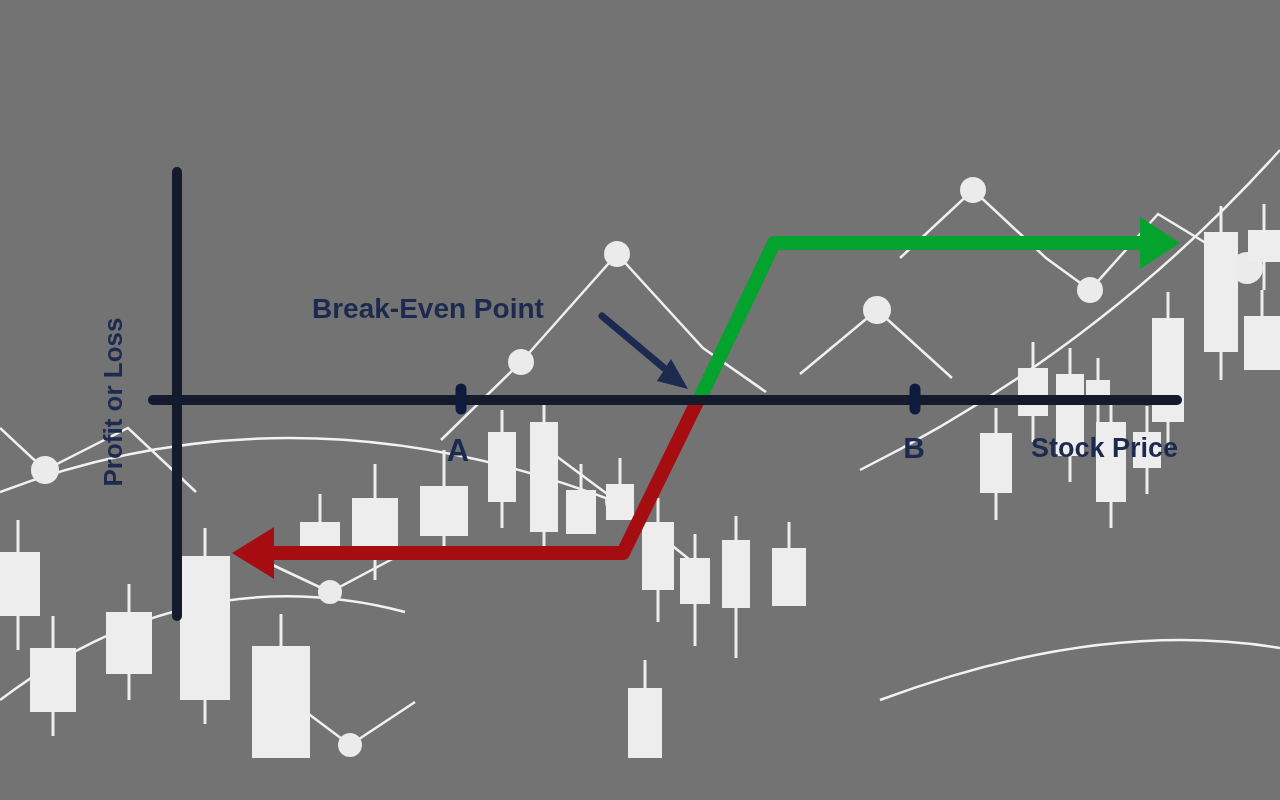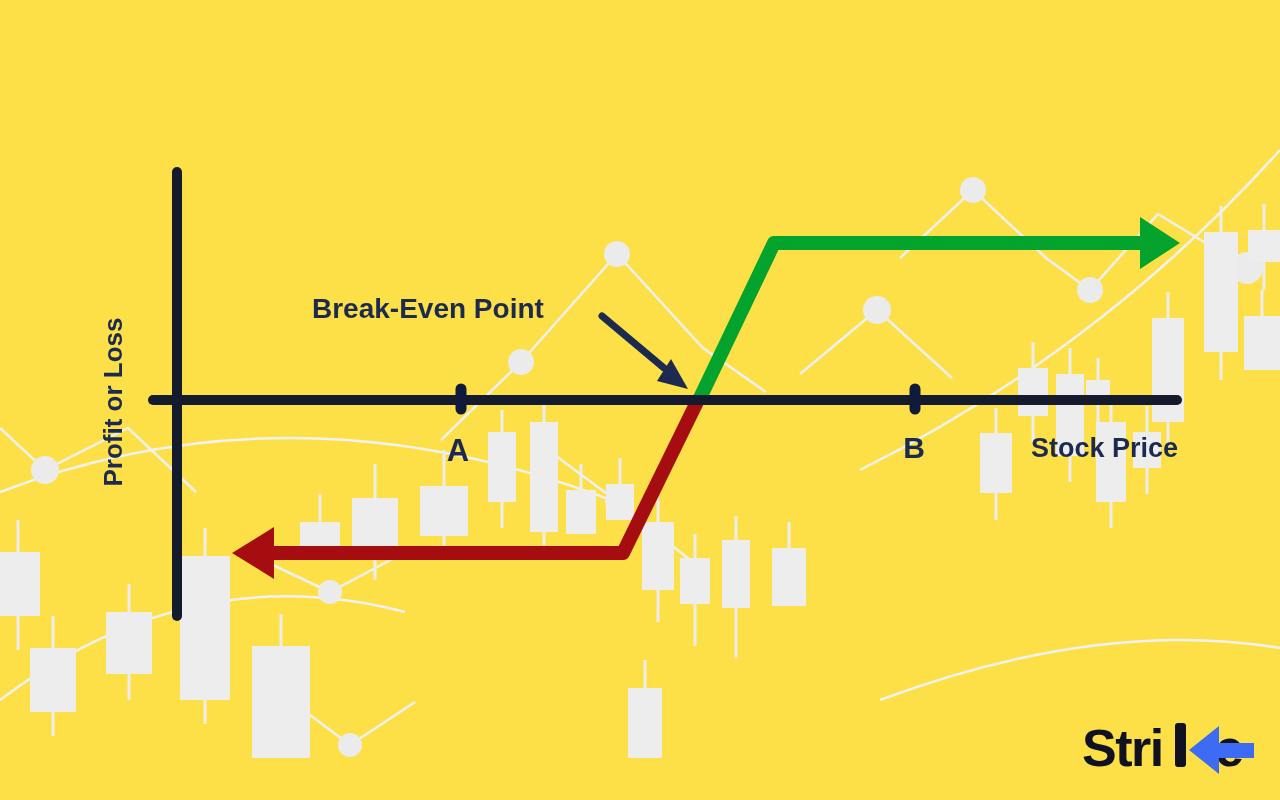--- a/index.html
+++ b/index.html
@@ -1,16 +1,16 @@
 <!DOCTYPE html>
 <html><head>
 <meta charset="utf-8">
 <style>
   html,body{margin:0;padding:0;background:#ffffff;}
-  .canvas{position:relative;width:1280px;height:800px;background:#fde047;overflow:hidden;
+  .canvas{position:relative;width:1280px;height:800px;background:#737373;overflow:hidden;
           font-family:"Liberation Sans",sans-serif;}
   svg text{font-family:"Liberation Sans",sans-serif;}
   .lbl{fill:#1B2A4E;font-weight:700;}
   .axis{stroke:#141B2D;stroke-width:10;stroke-linecap:round;fill:none;}
   .tick{stroke:#101A3C;stroke-width:11;stroke-linecap:round;}
   .loss{stroke:#A60D10;stroke-width:14;fill:none;stroke-linejoin:round;}
   .profit{stroke:#03A32E;stroke-width:14;fill:none;stroke-linejoin:round;}
   .loss-head{fill:#A60D10;}
   .profit-head{fill:#03A32E;}
   .pointer{stroke:#1B2A4E;stroke-width:7;stroke-linecap:round;fill:none;}
@@ -147,21 +147,13 @@
   </g>
 
   <text class="lbl" x="312" y="318" font-size="28">Break-Even Point</text>
   <text class="lbl" x="122" y="402" font-size="26" text-anchor="middle" transform="rotate(-90 122 402)">Profit or Loss</text>
   <text class="lbl" x="1178" y="457" font-size="27" text-anchor="end">Stock Price</text>
   <text class="lbl" x="458" y="461" font-size="31" text-anchor="middle">A</text>
   <text class="lbl" x="914" y="458" font-size="30" text-anchor="middle">B</text>
 </svg>
 
 
-<div style="position:absolute;left:1080px;top:714px;width:185px;height:64px;">
-  <svg width="185" height="64" viewBox="0 0 185 64">
-    <text class="logo-text" x="2" y="52" font-size="52">Stri</text>
-    <text class="logo-text" x="135" y="52" font-size="52">e</text>
-    <rect class="logo-text" x="95" y="9" width="11" height="44" rx="3"></rect>
-    <polygon class="logo-arrow" points="109,36 139,12 139,29 174,29 174,44 139,44 139,60"></polygon>
-  </svg>
-</div>
 </div>
 
 </body></html>

